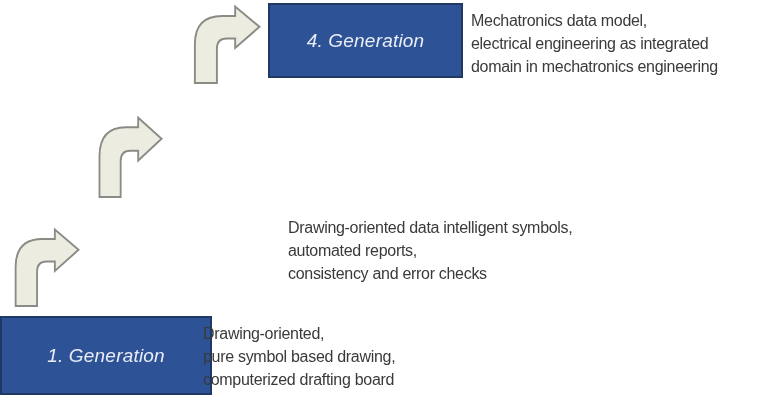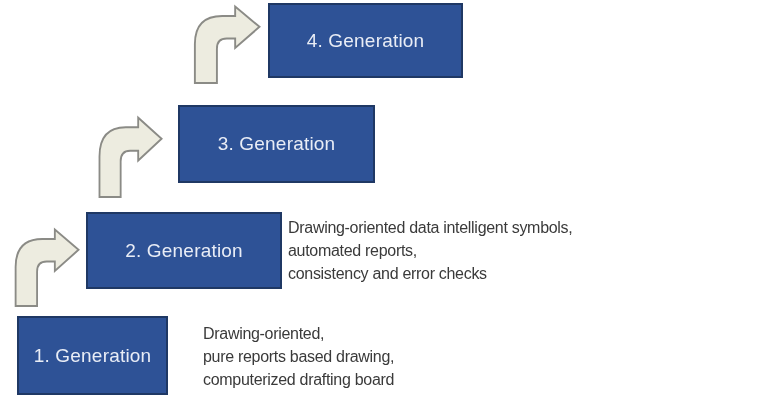--- a/index.html
+++ b/index.html
@@ -16,20 +16,21 @@
     overflow: hidden;
   }
   .gen-box {
     position: absolute;
     box-sizing: border-box;
     background: var(--box-fill);
     border: 2px solid var(--box-border);
     display: flex;
     align-items: center;
     justify-content: center;
+    font-style: italic;
   }
   .gen-box span {
     color: var(--box-text);
     font-size: 19px;
     letter-spacing: 0.2px;
     white-space: nowrap;
   }
   .gen-desc {
     position: absolute;
     color: var(--body-text);
@@ -59,39 +60,36 @@
   </svg>
 
   <svg class="bent-arrow" style="left:90px; top:116px; width:73px; height:81px" viewBox="0 0 100 100" preserveAspectRatio="none">
     <path d="M 13 100 L 13 50 Q 13 14 49 14 L 66 14 L 66 2 L 98 28 L 66 55 L 66 43 L 55 43 Q 42 43 42 56 L 42 100 Z"></path>
   </svg>
 
   <svg class="bent-arrow" style="left:185px; top:5px; width:76px; height:78px" viewBox="0 0 100 100" preserveAspectRatio="none">
     <path d="M 13 100 L 13 50 Q 13 14 49 14 L 66 14 L 66 2 L 98 28 L 66 55 L 66 43 L 55 43 Q 42 43 42 56 L 42 100 Z"></path>
   </svg>
 
-  <div class="gen-box" style="left:17px; top:316px; width:151px; height:79px">
+  <div class="gen-box" style="left:0; top:316px; width:212px; height:79px">
     <span>1. Generation</span>
   </div>
 
-  <div class="gen-box" style="left:86px; top:212px; width:196px; height:77px">
-    <span>2. Generation</span>
-  </div>
 
-  <div class="gen-box" style="left:178px; top:105px; width:197px; height:78px">
-    <span>3. Generation</span>
-  </div>
 
   <div class="gen-box" style="left:268px; top:3px; width:195px; height:75px">
     <span>4. Generation</span>
   </div>
 
   <div class="gen-desc" style="left:203px; top:322px; width:300px">Drawing-oriented,
-pure reports based drawing,
+pure symbol based drawing,
 computerized drafting board</div>
 
   <div class="gen-desc" style="left:288px; top:216px; width:360px">Drawing-oriented data intelligent symbols,
 automated reports,
 consistency and error checks</div>
 
 
+  <div class="gen-desc" style="left:471px; top:9px; width:290px">Mechatronics data model,
+electrical engineering as integrated
+domain in mechatronics engineering</div>
 
 </div>
 
 </body></html>

